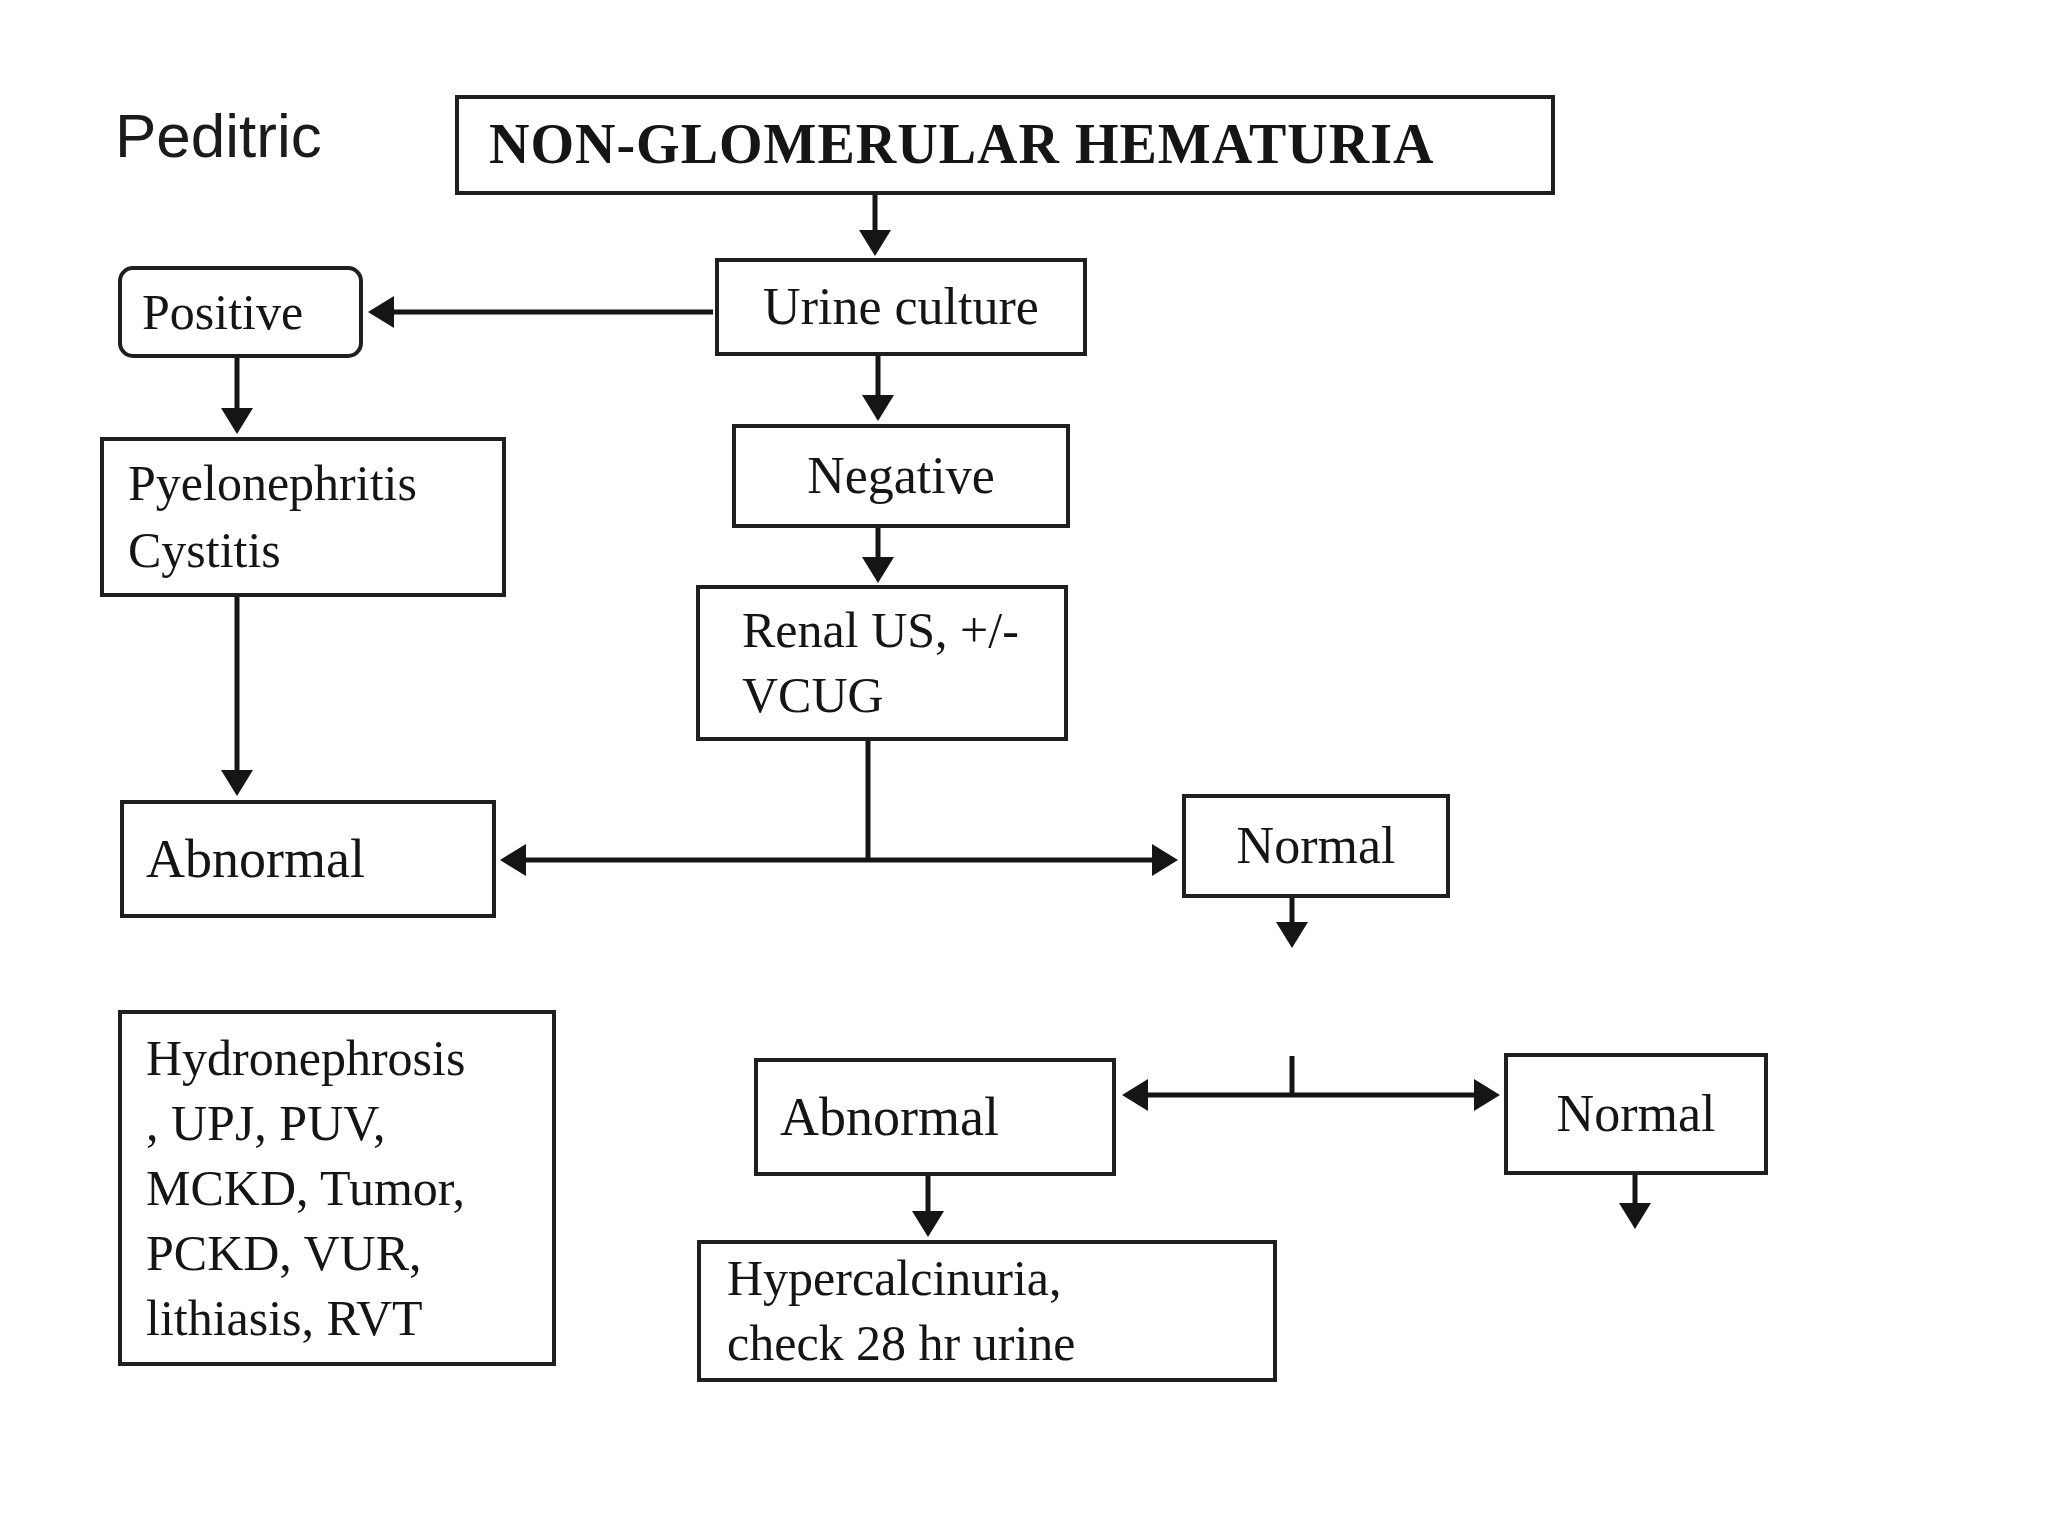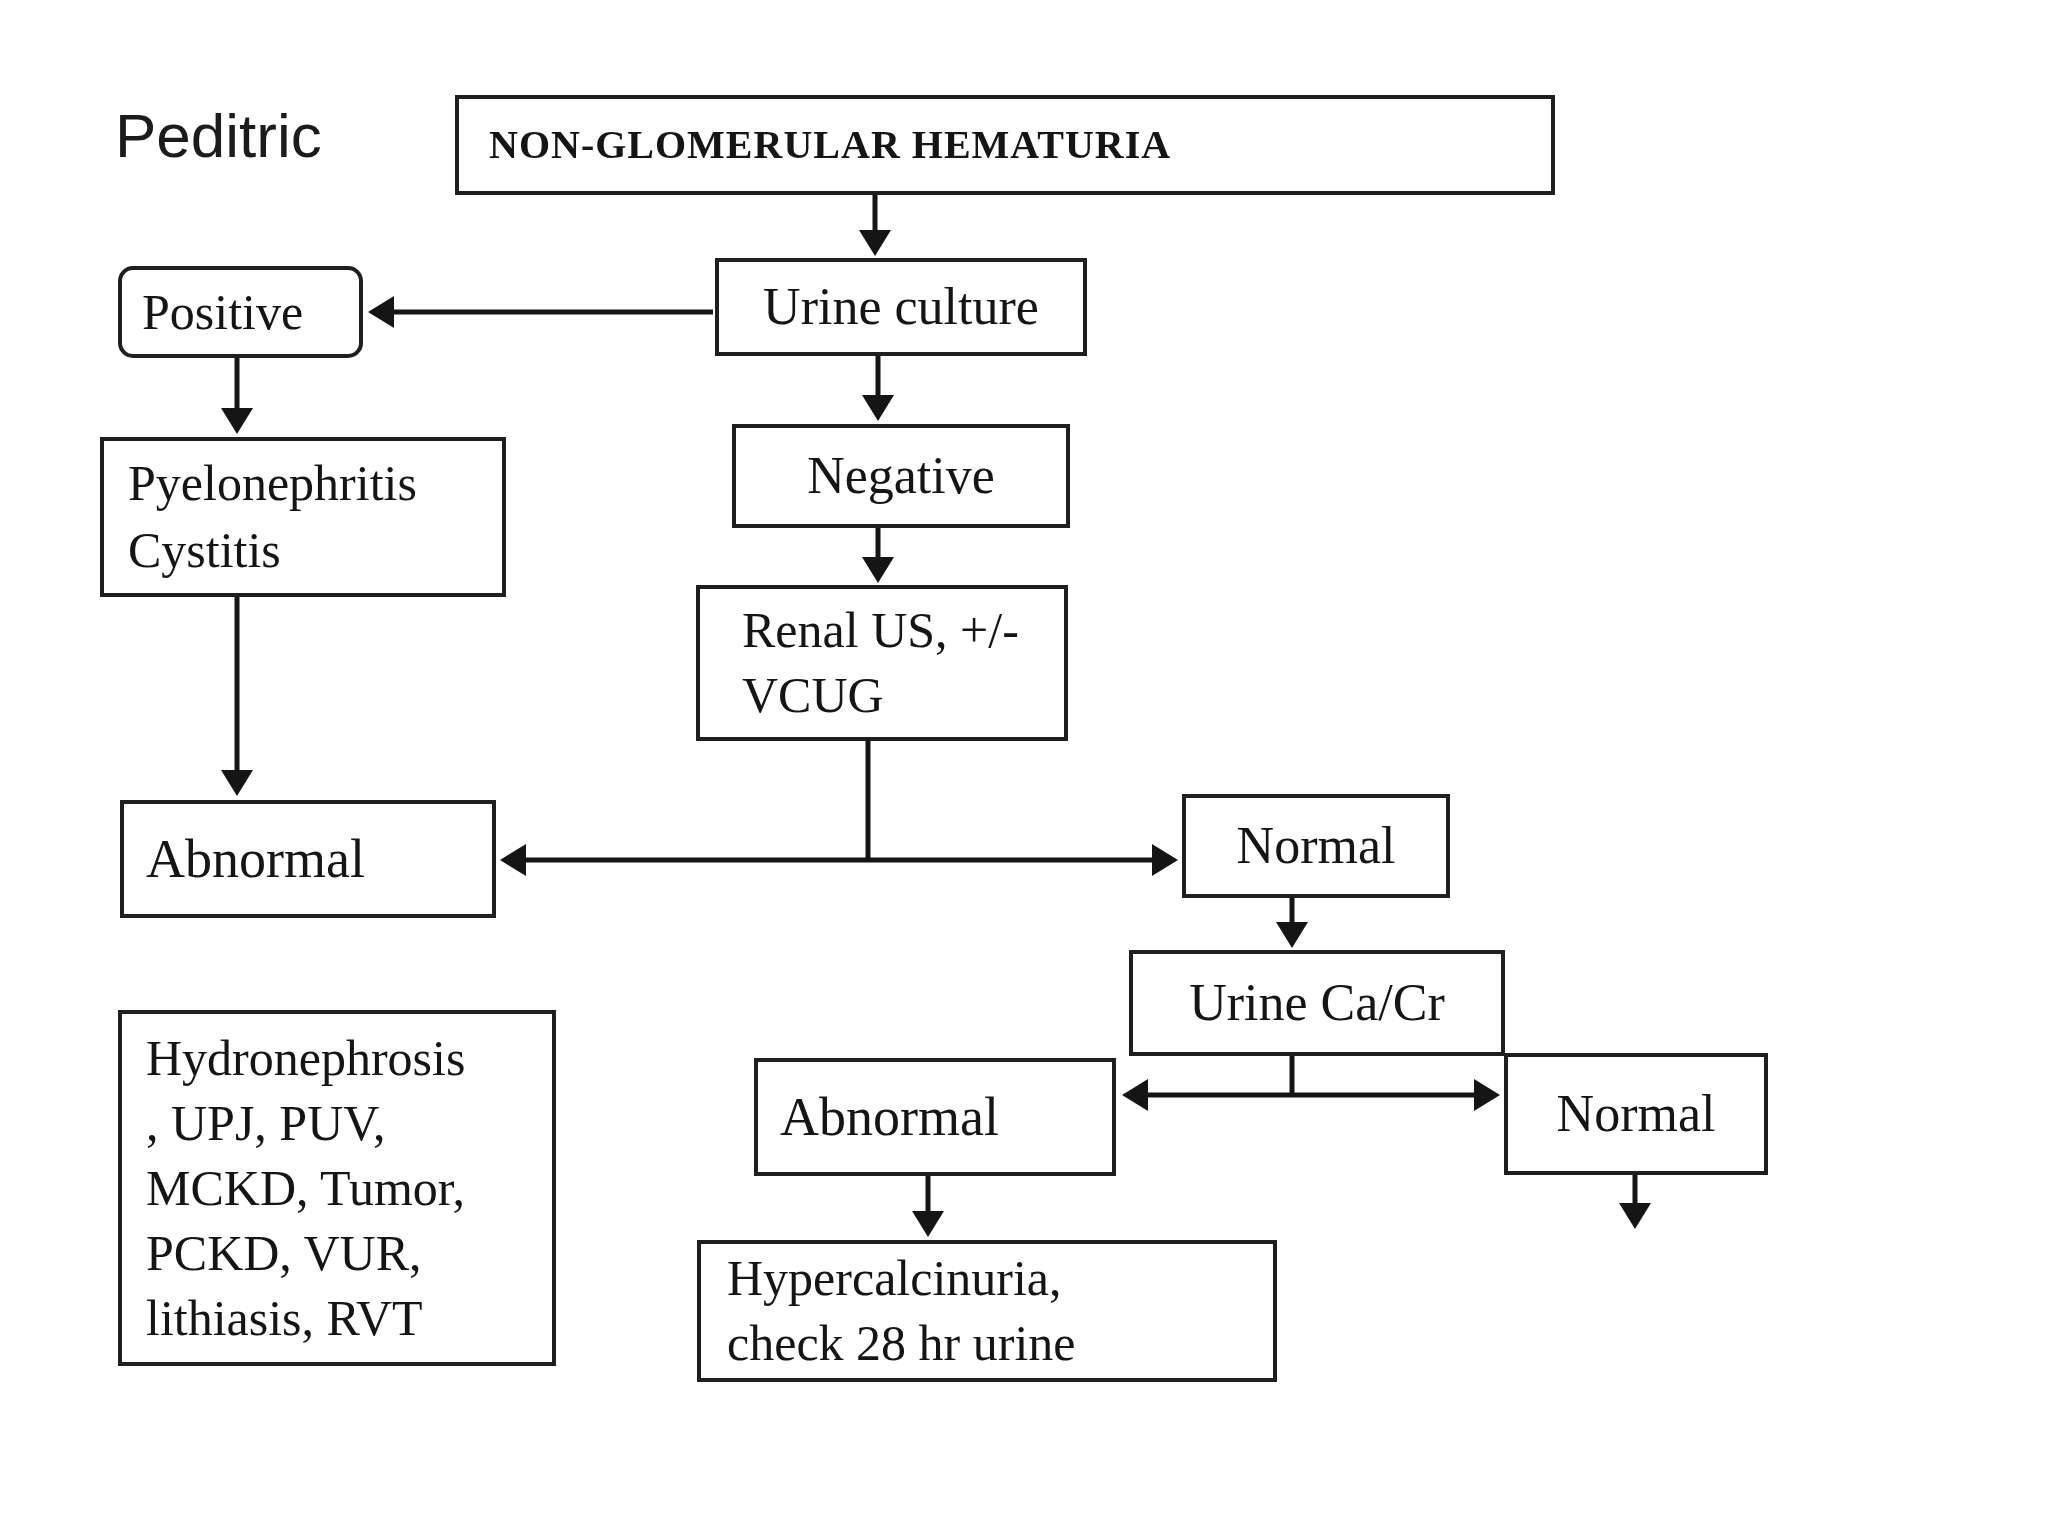--- a/index.html
+++ b/index.html
@@ -57,39 +57,38 @@
       <polygon points="1152,844 1152,876 1178,860" fill="#151515"></polygon>
       <polygon points="1276,922 1308,922 1292,948" fill="#151515"></polygon>
       <polygon points="1148,1079 1148,1111 1122,1095" fill="#151515"></polygon>
       <polygon points="1474,1079 1474,1111 1500,1095" fill="#151515"></polygon>
       <polygon points="912,1211 944,1211 928,1237" fill="#151515"></polygon>
       <polygon points="1619,1203 1651,1203 1635,1229" fill="#151515"></polygon>
     </svg>
 
   <div class="slide-label">Peditric</div>
 
-  <div class="node title-box" style="left:455px;top:95px;width:1100px;height:100px;font-size:40px;padding-left:30px;">NON-GLOMERULAR HEMATURIA</div>
+  <div class="node title-box" style="left:455px;top:95px;width:1100px;height:100px;font-size:56px;padding-left:30px;">NON-GLOMERULAR HEMATURIA</div>
 
   <div class="node" style="left:118px;top:266px;width:245px;height:92px;font-size:50px;padding-left:20px;border-radius:15px;">Positive</div>
 
   <div class="node c" style="left:715px;top:258px;width:372px;height:98px;font-size:52px;">Urine culture</div>
 
   <div class="node" style="left:100px;top:437px;width:406px;height:160px;font-size:50px;padding-left:24px;line-height:1.35;">Pyelonephritis
 Cystitis</div>
 
   <div class="node c" style="left:732px;top:424px;width:338px;height:104px;font-size:52px;">Negative</div>
 
   <div class="node" style="left:696px;top:585px;width:372px;height:156px;font-size:50px;padding-left:42px;">Renal US, +/-
 VCUG</div>
 
   <div class="node" style="left:120px;top:800px;width:376px;height:118px;font-size:54px;padding-left:22px;">Abnormal</div>
 
   <div class="node c" style="left:1182px;top:794px;width:268px;height:104px;font-size:52px;">Normal</div>
 
-  <div class="node c" style="left:1129px;top:950px;width:376px;height:106px;font-size:52px;">Urine Ca/Cr</div>
 
   <div class="node" style="left:118px;top:1010px;width:438px;height:356px;font-size:50px;padding-left:24px;line-height:1.3;">Hydronephrosis
 , UPJ, PUV,
 MCKD, Tumor,
 PCKD, VUR,
 lithiasis, RVT</div>
 
   <div class="node" style="left:754px;top:1058px;width:362px;height:118px;font-size:54px;padding-left:22px;">Abnormal</div>
 
   <div class="node c" style="left:1504px;top:1053px;width:264px;height:122px;font-size:52px;">Normal</div>

